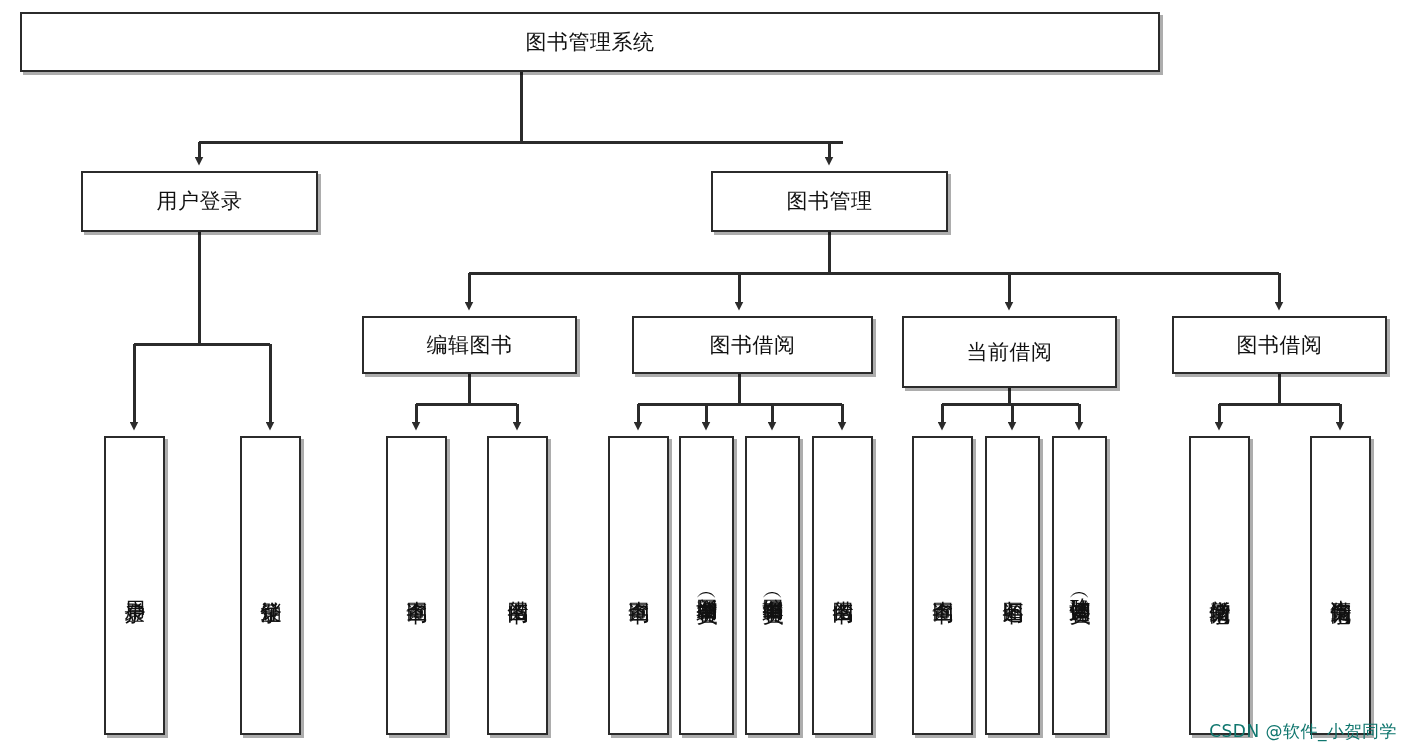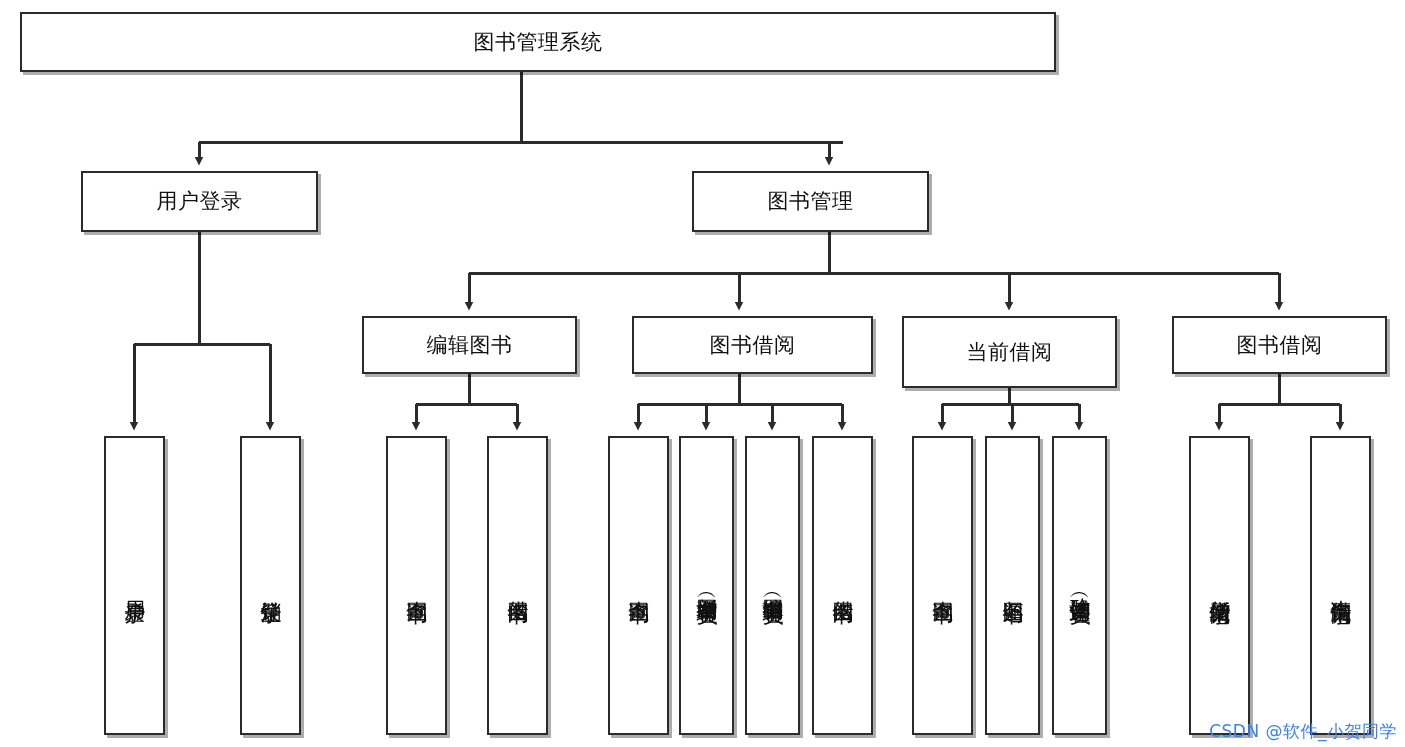--- a/index.html
+++ b/index.html
@@ -118,28 +118,28 @@
       <path d="M1012,404 L1012,423" marker-end="url(#arrowhead)"></path>
       <path d="M1079,404 L1079,423" marker-end="url(#arrowhead)"></path>
 
       <path d="M1279,374 L1279,404"></path>
       <path d="M1219,404 L1340,404"></path>
       <path d="M1219,404 L1219,423" marker-end="url(#arrowhead)"></path>
       <path d="M1340,404 L1340,423" marker-end="url(#arrowhead)"></path>
     </g>
   </svg>
 
-  <div class="node" id="node-root" style="left: 20px; top: 12px; width: 1036px; height: 60px;">
+  <div class="node" id="node-root" style="left: 20px; top: 12px; width: 1140px; height: 60px;">
     <span class="label-h">图书管理系统</span>
   </div>
 
   <div class="node" id="node-l2-0" style="left: 81px; top: 171px; width: 237px; height: 61px;">
     <span class="label-h">用户登录</span>
   </div>
-  <div class="node" id="node-l2-1" style="left: 692px; top: 171px; width: 237px; height: 61px;">
+  <div class="node" id="node-l2-1" style="left: 711px; top: 171px; width: 237px; height: 61px;">
     <span class="label-h">图书管理</span>
   </div>
 
   <div class="node" id="node-l3-0" style="left: 362px; top: 316px; width: 215px; height: 58px;">
     <span class="label-h">编辑图书</span>
   </div>
   <div class="node" id="node-l3-1" style="left: 632px; top: 316px; width: 241px; height: 58px;">
     <span class="label-h">图书借阅</span>
   </div>
   <div class="node" id="node-l3-2" style="left: 902px; top: 316px; width: 215px; height: 72px;">
@@ -182,15 +182,15 @@
   <div class="node vertical" id="node-leaf-10" style="left: 1052px; top: 436px; width: 55px; height: 299px;">
     <span class="label-v">确认归还（管理员）</span>
   </div>
   <div class="node vertical" id="node-leaf-11" style="left: 1189px; top: 436px; width: 61px; height: 299px;">
     <span class="label-v">新增借阅记录</span>
   </div>
   <div class="node vertical" id="node-leaf-12" style="left: 1310px; top: 436px; width: 61px; height: 299px;">
     <span class="label-v">查询借阅记录</span>
   </div>
 
-  <div id="watermark" style="color: #3b82f6;">CSDN @软件_小贺同学</div>
+  <div id="watermark" style="color: #0f766e;">CSDN @软件_小贺同学</div>
 
 </div>
 
 </body></html>

